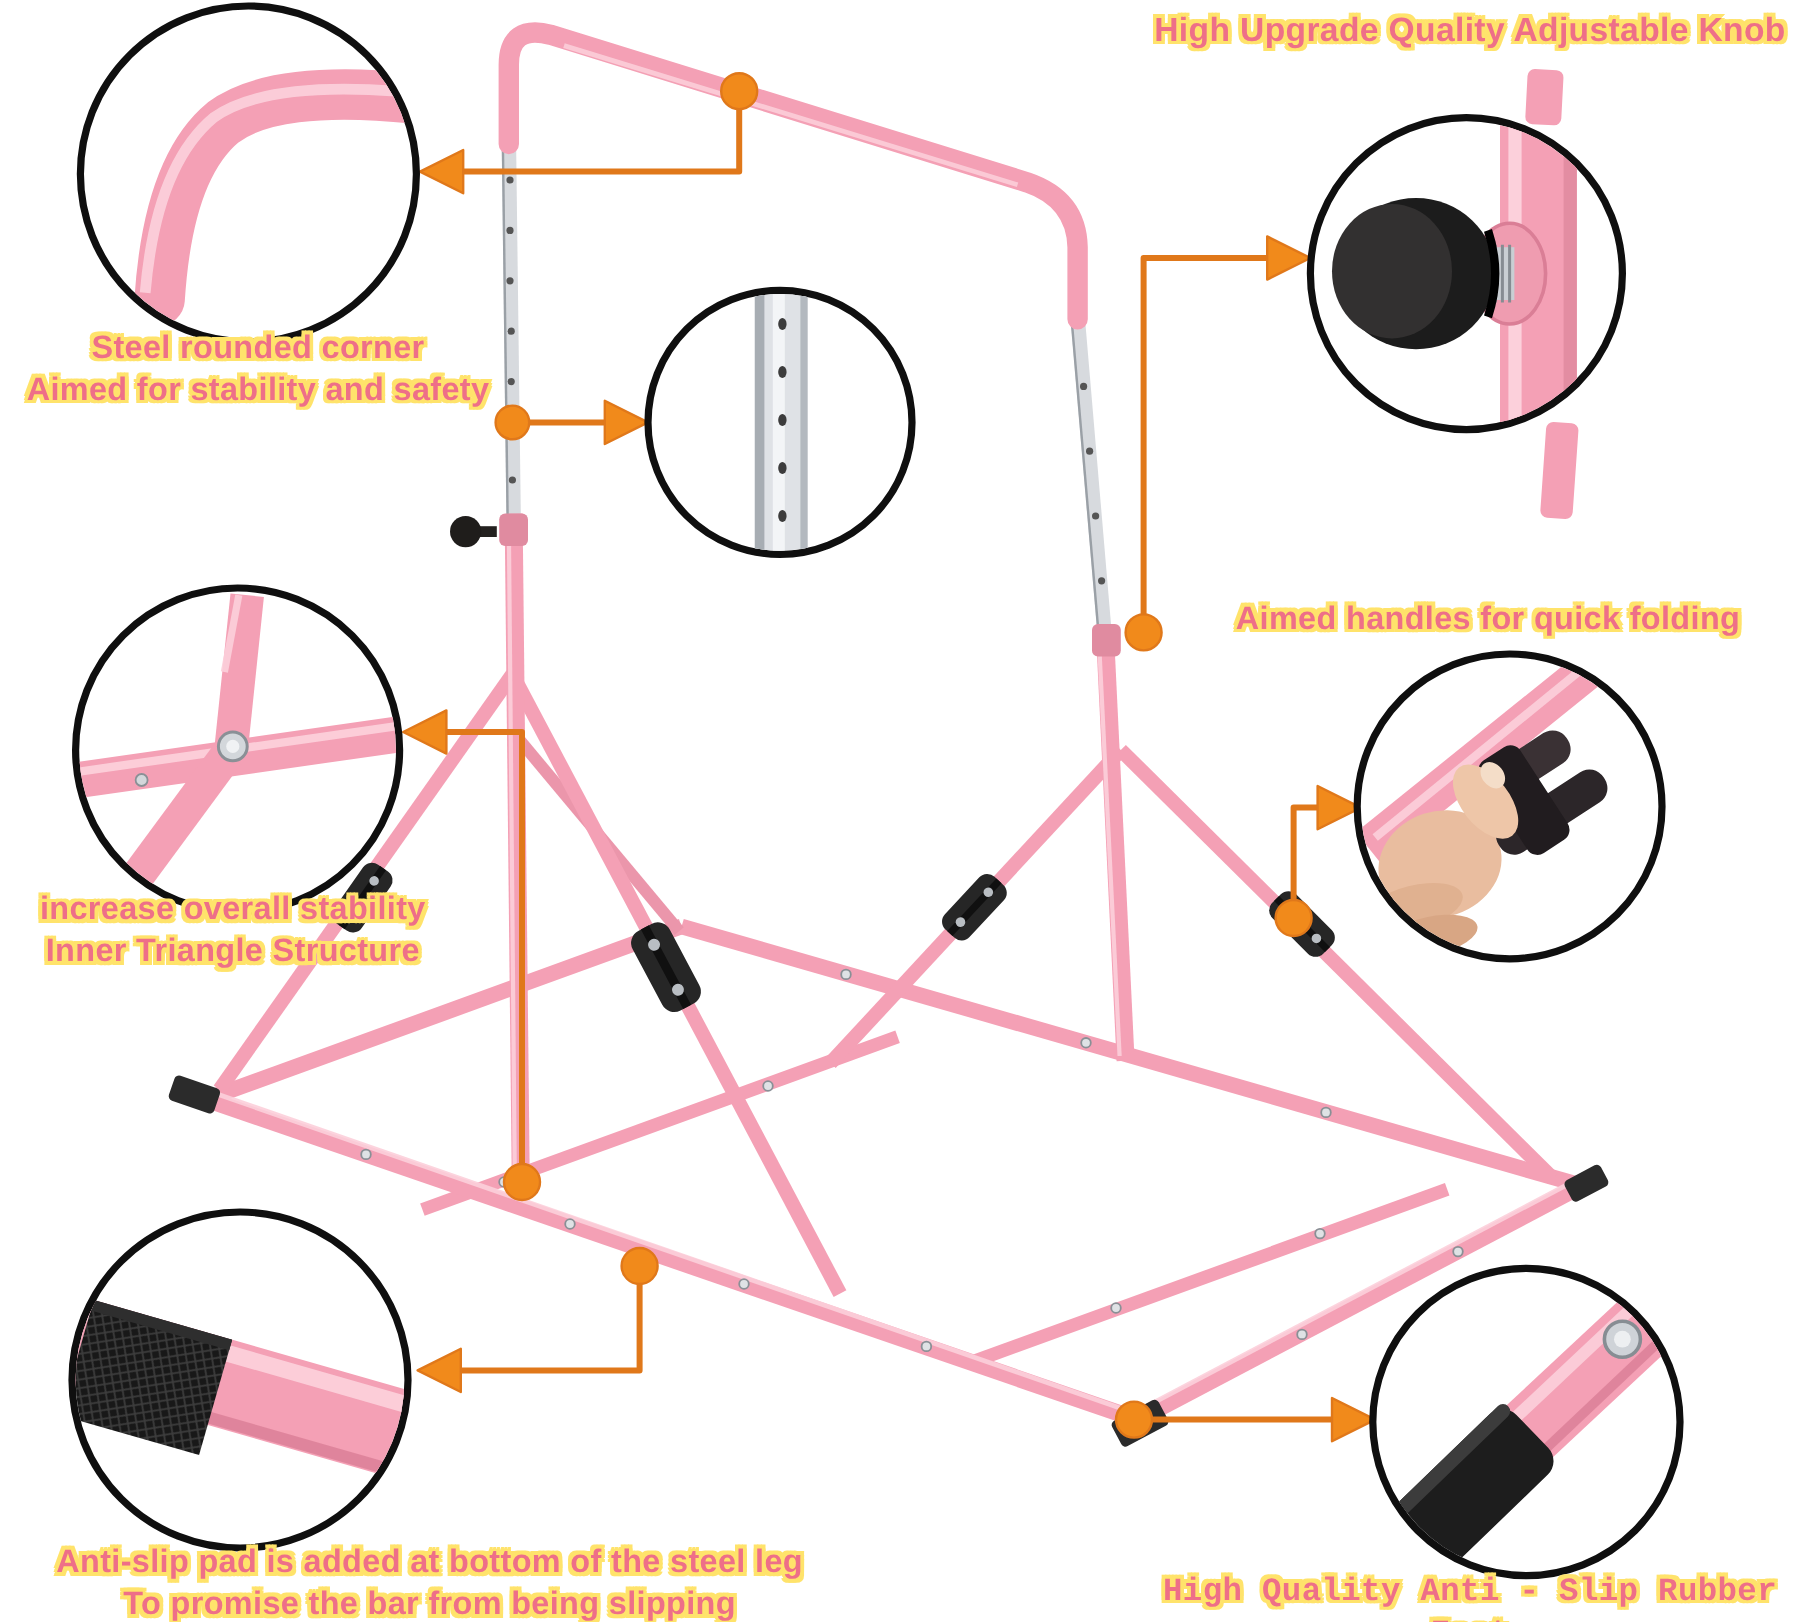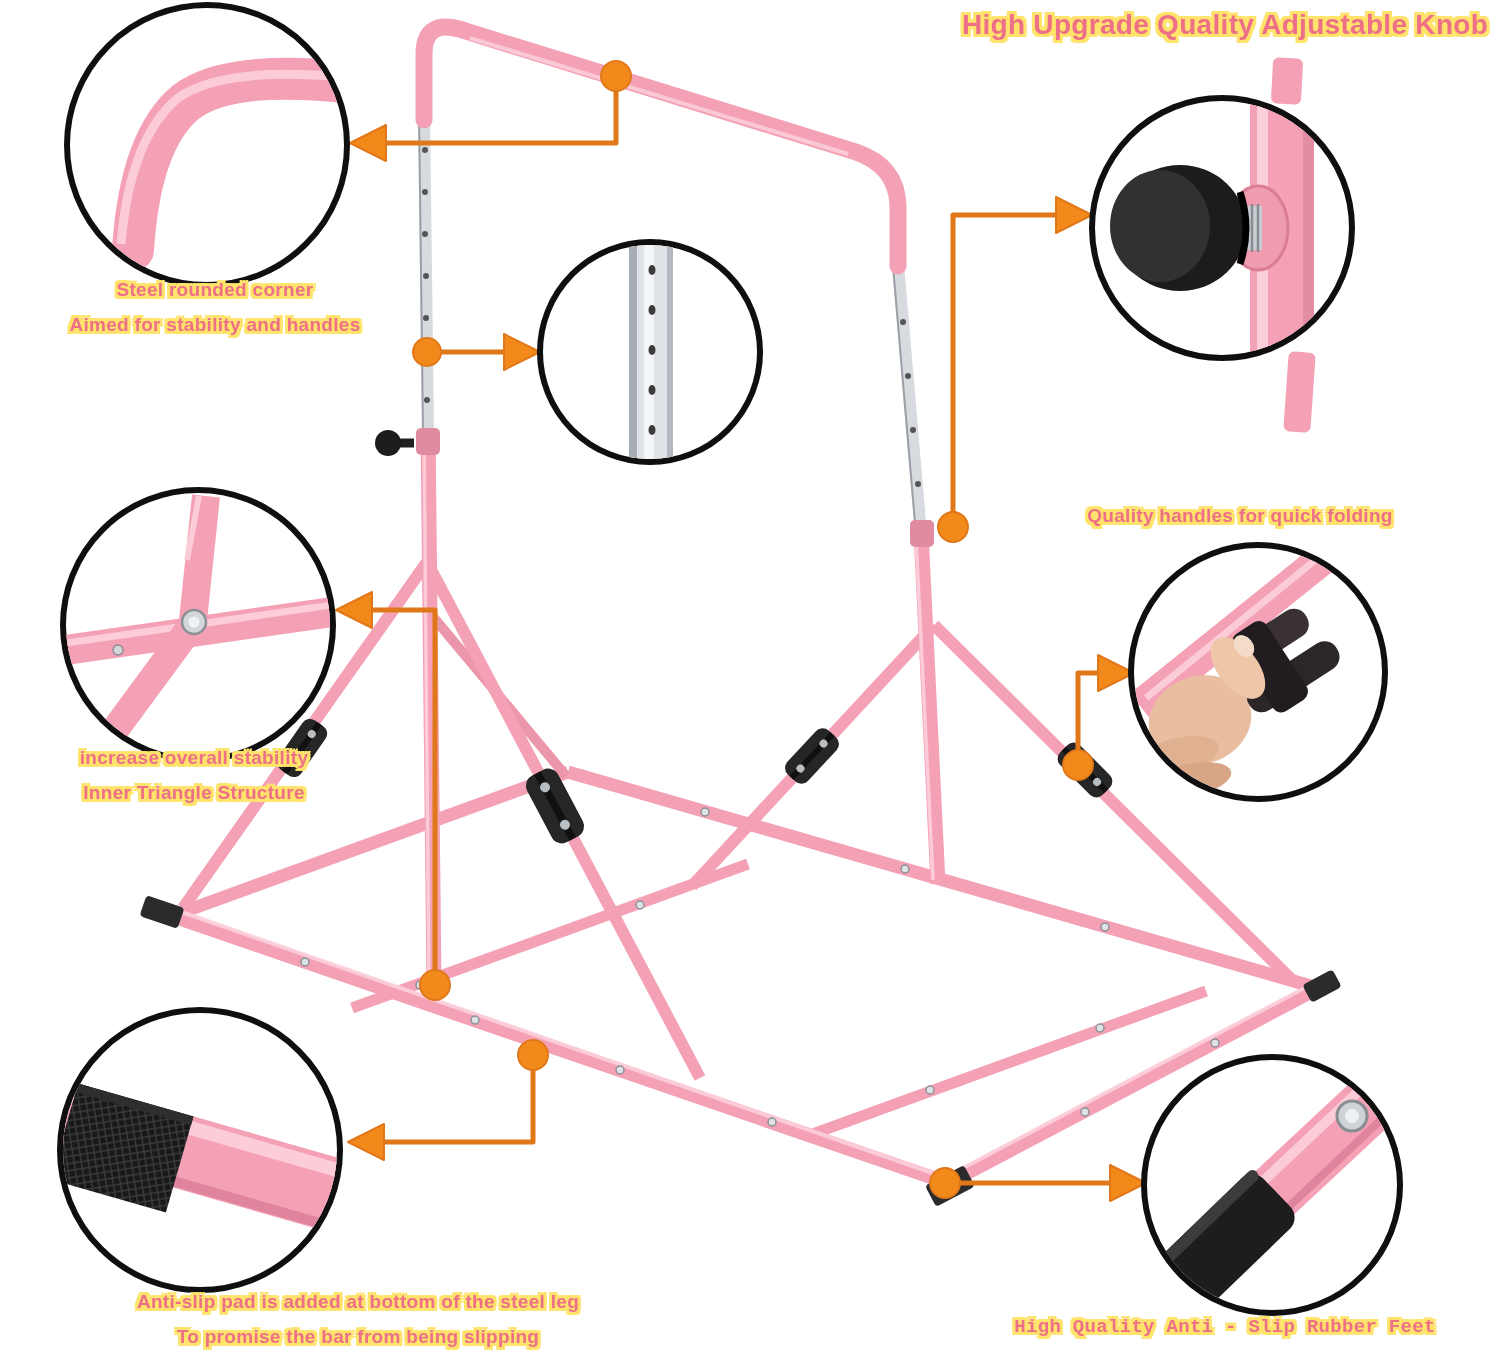--- a/index.html
+++ b/index.html
@@ -9,21 +9,21 @@
     height:1352px;
     background:#ffffff;
     overflow:hidden;
     font-family:"Liberation Sans", sans-serif;
   }
   .stage svg{position:absolute;left:0;top:0;}
   .note{
     position:absolute;
     text-align:center;
     font-weight:bold;
-    font-size:19px;
+    font-size:27px;
     line-height:35px;
     letter-spacing:.3px;
     color:#ee6f88;
     text-shadow:
       3px 0 0 #ffe36b, -3px 0 0 #ffe36b, 0 3px 0 #ffe36b, 0 -3px 0 #ffe36b,
       2px 2px 0 #ffe36b, -2px 2px 0 #ffe36b, 2px -2px 0 #ffe36b, -2px -2px 0 #ffe36b,
       3px 3px 0 #ffe36b, -3px -3px 0 #ffe36b, 3px -3px 0 #ffe36b, -3px 3px 0 #ffe36b;
   }
   .note--lg{font-size:28px;line-height:37px;text-align:center;}
 </style>
@@ -331,28 +331,28 @@
       </g>
     </g>
   </svg>
 
   <div class="note note--lg" style="left:950px;top:6px;width:550px;">
     <div>High Upgrade Quality Adjustable Knob</div>
   </div>
 
   <div class="note" style="left:0px;top:272px;width:430px;">
     <div>Steel rounded corner</div>
-    <div>Aimed for stability and handles</div>
+    <div>Aimed for stability and safety</div>
   </div>
 
   <div class="note" style="left:448px;top:476px;width:410px;">
   </div>
 
   <div class="note" style="left:985px;top:498px;width:510px;">
-    <div>Quality handles for quick folding</div>
+    <div>Aimed handles for quick folding</div>
   </div>
 
   <div class="note" style="left:8px;top:740px;width:372px;">
     <div>increase overall stability</div>
     <div>Inner Triangle Structure</div>
   </div>
 
   <div class="note" style="left:8px;top:1284px;width:700px;">
     <div>Anti-slip pad is added at bottom of the steel leg</div>
     <div>To promise the bar from being slipping</div>

